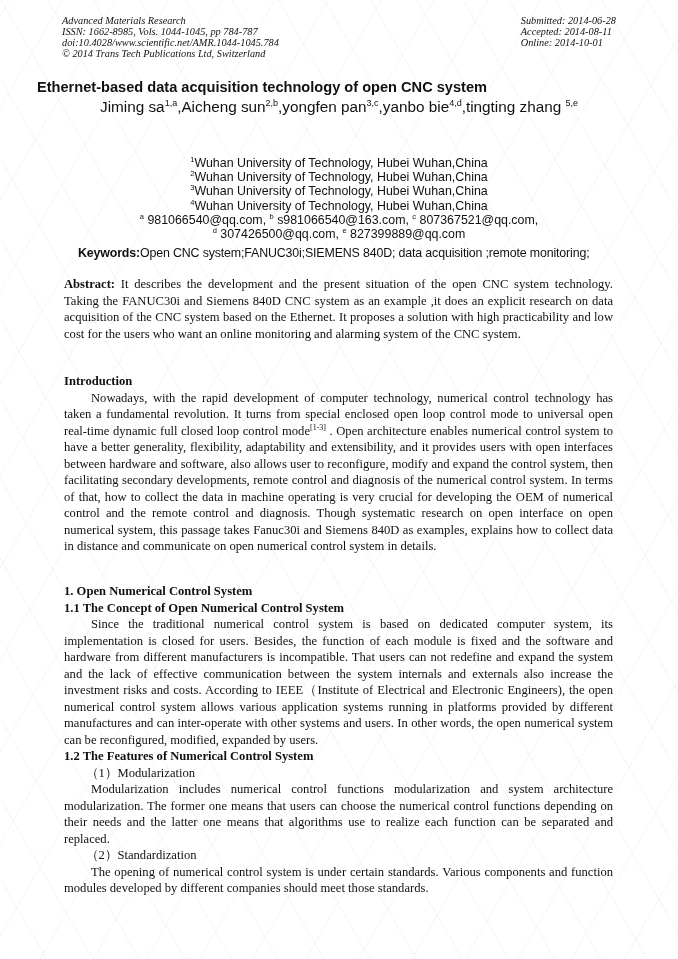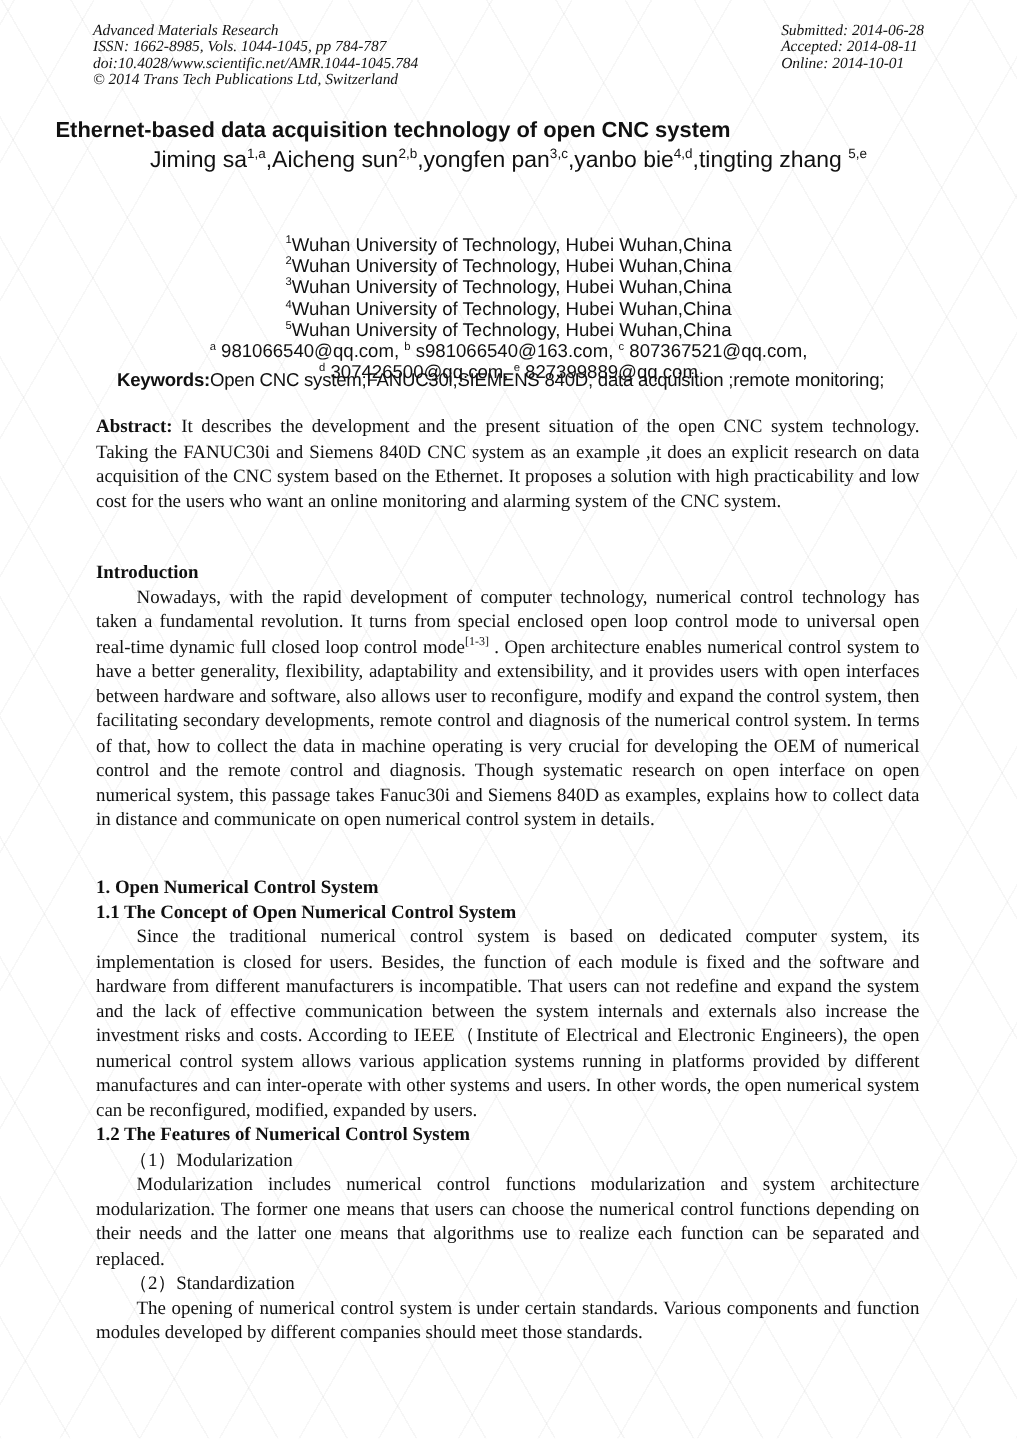--- a/index.html
+++ b/index.html
@@ -79,21 +79,20 @@
 
   <div class="authors">
     <span><span>Jiming sa</span><sup>1,a</sup><span>,</span></span><span><span>Aicheng sun</span><sup>2,b</sup><span>,</span></span><span><span>yongfen pan</span><sup>3,c</sup><span>,</span></span><span><span>yanbo bie</span><sup>4,d</sup><span>,</span></span><span><span>tingting zhang </span><sup>5,e</sup></span>
   </div>
 
   <div class="affils">
     <div><sup>1</sup><span>Wuhan University of Technology, Hubei Wuhan,China</span></div>
     <div><sup>2</sup><span>Wuhan University of Technology, Hubei Wuhan,China</span></div>
     <div><sup>3</sup><span>Wuhan University of Technology, Hubei Wuhan,China</span></div>
     <div><sup>4</sup><span>Wuhan University of Technology, Hubei Wuhan,China</span></div>
-    <div><sup>5</sup><span>Wuhan University of Technology, Hubei Wuhan,China</span></div>
     <div><sup>a</sup><span> 981066540@qq.com, </span><sup>b</sup><span> s981066540@163.com, </span><sup>c</sup><span> 807367521@qq.com,</span></div>
     <div><sup>d</sup><span> 307426500@qq.com, </span><sup>e</sup><span> 827399889@qq.com</span></div>
   </div>
 
   <div class="keywords"><b>Keywords:</b><span>Open CNC system;FANUC30i;SIEMENS 840D; data acquisition ;remote monitoring;</span></div>
 
   <div class="body-block" style="top:276px;">
     <p><b>Abstract:</b><span> It describes the development and the present situation of the open CNC system technology. Taking the FANUC30i and Siemens 840D CNC system as an example ,it does an explicit research on data acquisition of the CNC system based on the Ethernet. It proposes a solution with high practicability and low cost for the users who want an online monitoring and alarming system of the CNC system.</span></p>
   </div>
 

